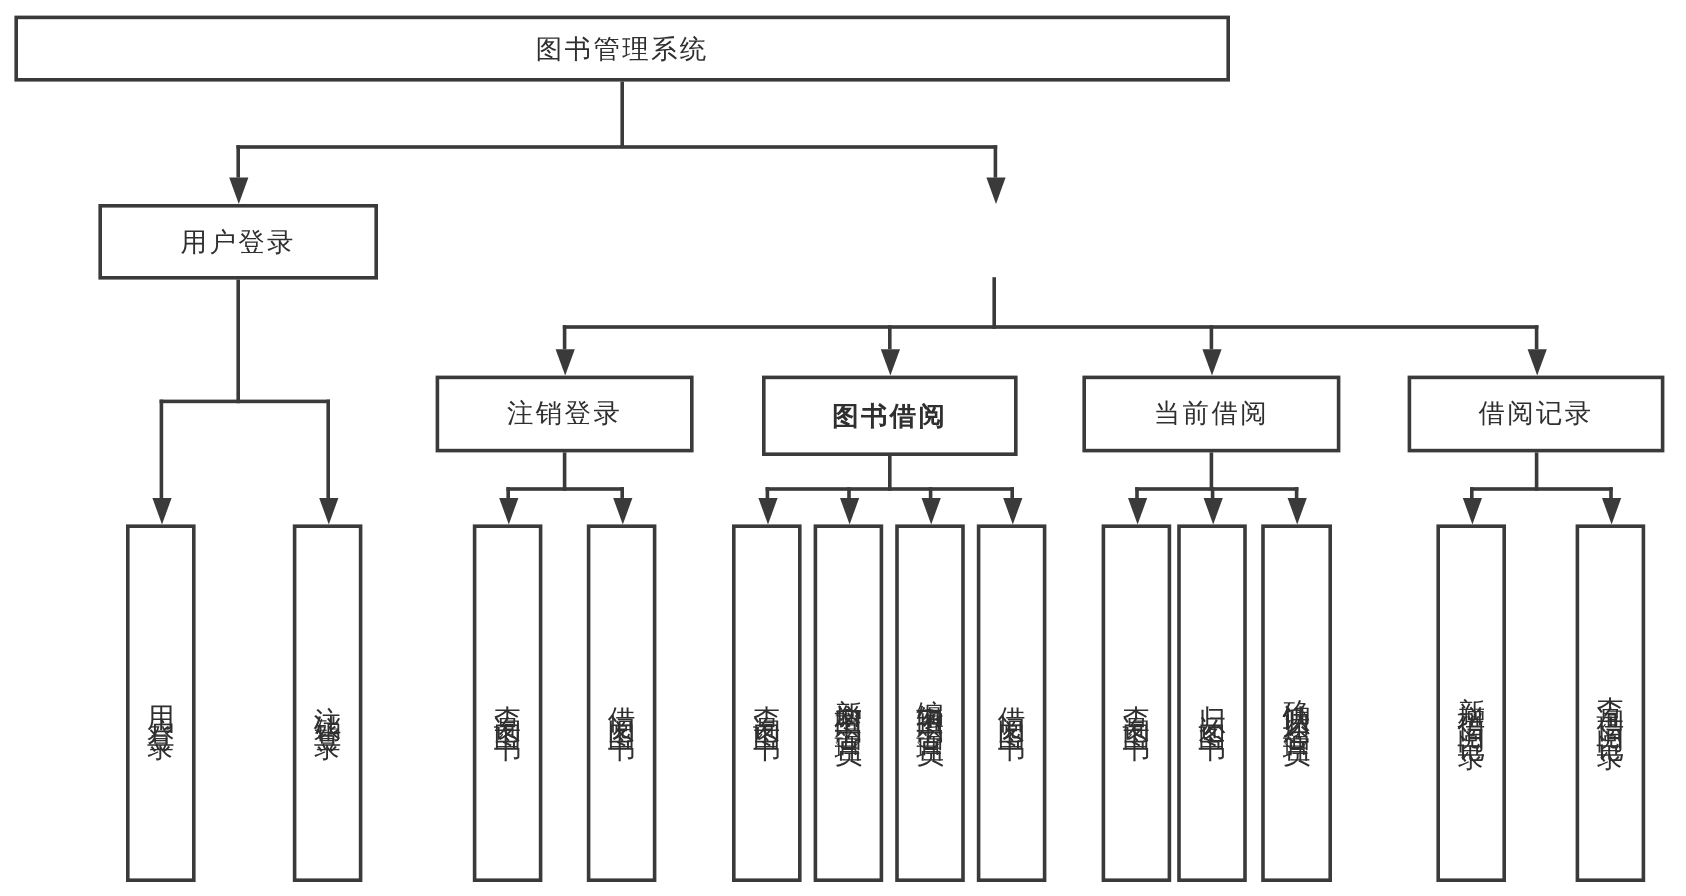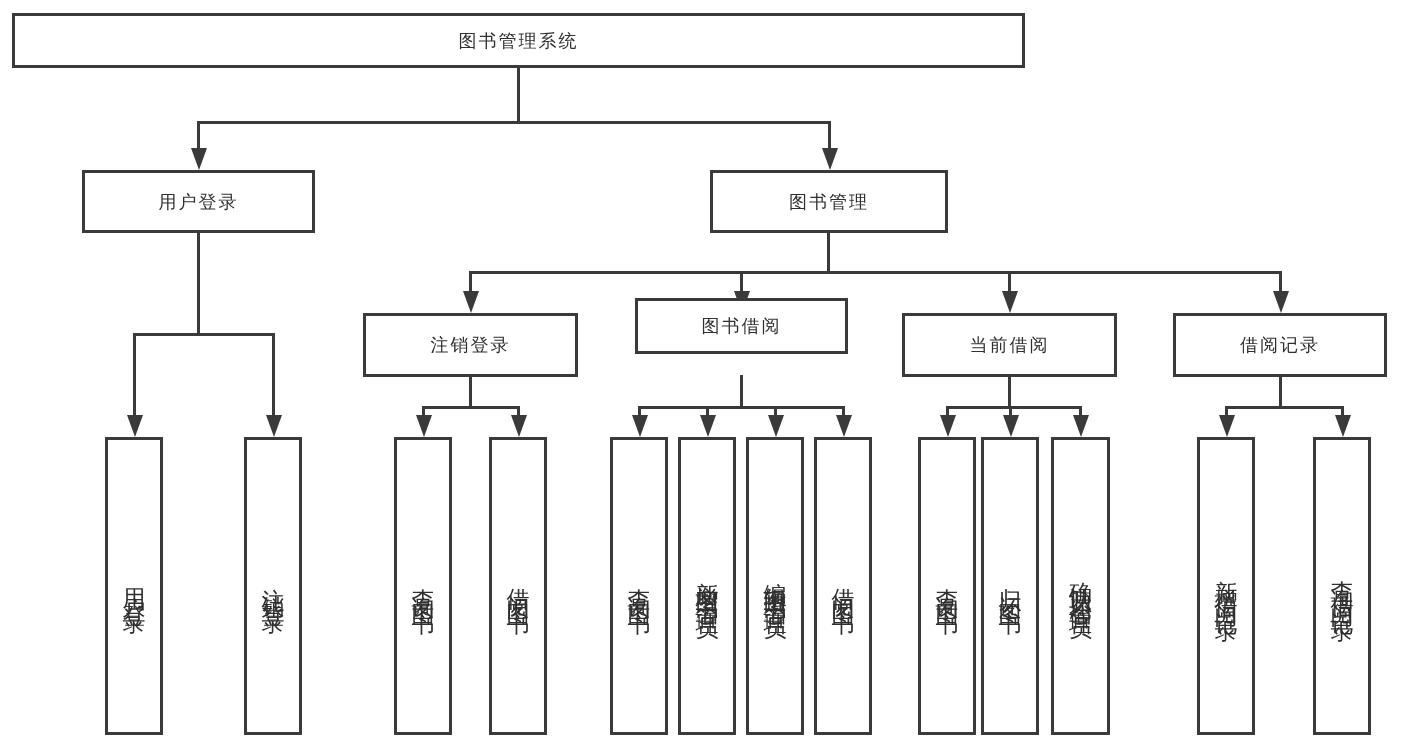--- a/index.html
+++ b/index.html
@@ -23,21 +23,21 @@
   .node {
     position: absolute;
     border: 3px solid var(--line);
     background: var(--bg);
     display: flex;
     align-items: center;
     justify-content: center;
     color: var(--text);
     text-align: center;
   }
-  .h-label { font-size: 18px; letter-spacing: 2px; white-space: nowrap; }
+  .h-label { font-size: 22px; letter-spacing: 2px; white-space: nowrap; }
   .leaf {
     writing-mode: vertical-rl;
     font-size: 23px;
     letter-spacing: 8px;
     line-height: 1;
   }
   .vline { position: absolute; width: 3px; background: var(--line); }
   .hline { position: absolute; height: 3px; background: var(--line); }
   .arrow {
     position: absolute;
@@ -165,28 +165,25 @@
       <div class="tip"></div>
     </div>
 
   <div class="node" style="left:12px; top:13px; width:1013px; height:55px;">
     <span class="h-label">图书管理系统</span>
   </div>
 
   <div class="node" style="left:82px; top:170px; width:233px; height:63px;">
     <span class="h-label">用户登录</span>
   </div>
-  <div class="node" style="left:710px; top:170px; width:238px; height:63px;">
-    <span class="h-label">图书管理</span>
-  </div>
 
   <div class="node" style="left:363px; top:313px; width:215px; height:64px;">
     <span class="h-label">注销登录</span>
   </div>
-  <div class="node" style="left:635px; top:298px; width:213px; height:56px;">
+  <div class="node" style="left:635px; top:313px; width:213px; height:67px;font-weight:bold;">
     <span class="h-label">图书借阅</span>
   </div>
   <div class="node" style="left:902px; top:313px; width:215px; height:64px;">
     <span class="h-label">当前借阅</span>
   </div>
   <div class="node" style="left:1173px; top:313px; width:214px; height:64px;">
     <span class="h-label">借阅记录</span>
   </div>
 
   <div class="node leaf" style="left:105px; top:437px; width:58px; height:298px;">用户登录</div>

